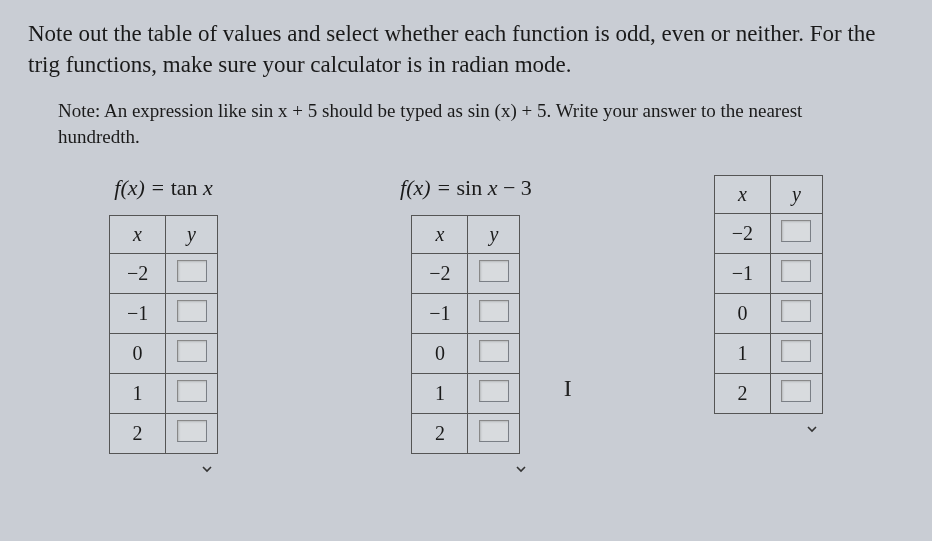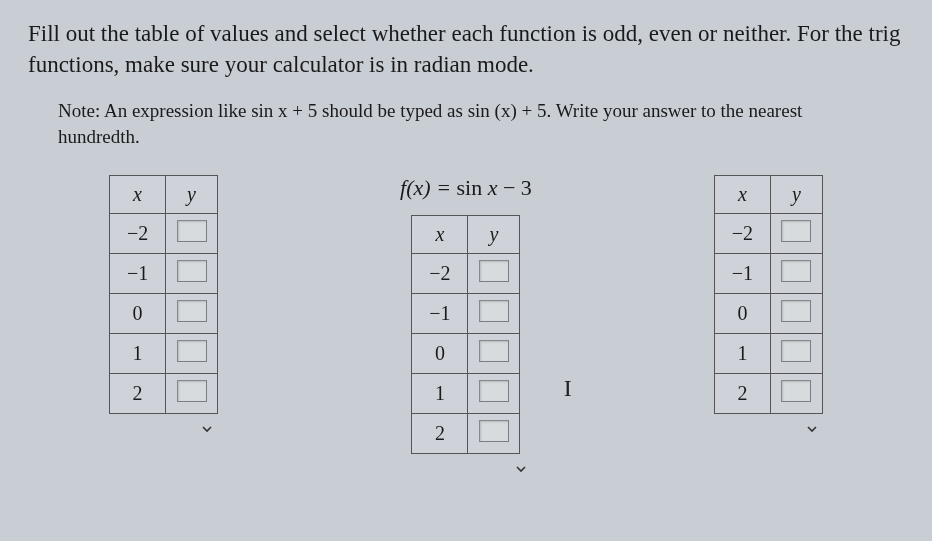--- a/index.html
+++ b/index.html
@@ -101,29 +101,32 @@
     font-size: 24px;
     color: #222;
     right: -40px;
     top: 200px;
     font-style: normal;
   }
 </style>
 </head>
 <body>
 
-<div class="instructions">Fill out the table of values and select whether each function is odd, even or neither. For the trig functions, make sure your calculator is in radian mode.</div>
+<div class="instructions">Note out the table of values and select whether each function is odd, even or neither. For the trig functions, make sure your calculator is in radian mode.</div>
 
 <div class="note">
   <span>Note: An expression like </span><span>sin x + 5</span><span> should be typed as </span><span>sin (x) + 5</span><span>. Write your answer to the nearest hundredth.</span>
 </div>
 
 <div class="columns">
 
   <div class="col">
+    <div class="fn-label">
+      <span>f(x) = </span><span class="upright">tan </span><span>x</span><span></span>
+    </div>
     <table>
       <tbody>
           <tr>
             <th>x</th>
             <th>y</th>
           </tr>
       <tr>
             <td class="xcell">−2</td>
             <td class="ycell"><span class="input-box"></span></td>
           </tr>

